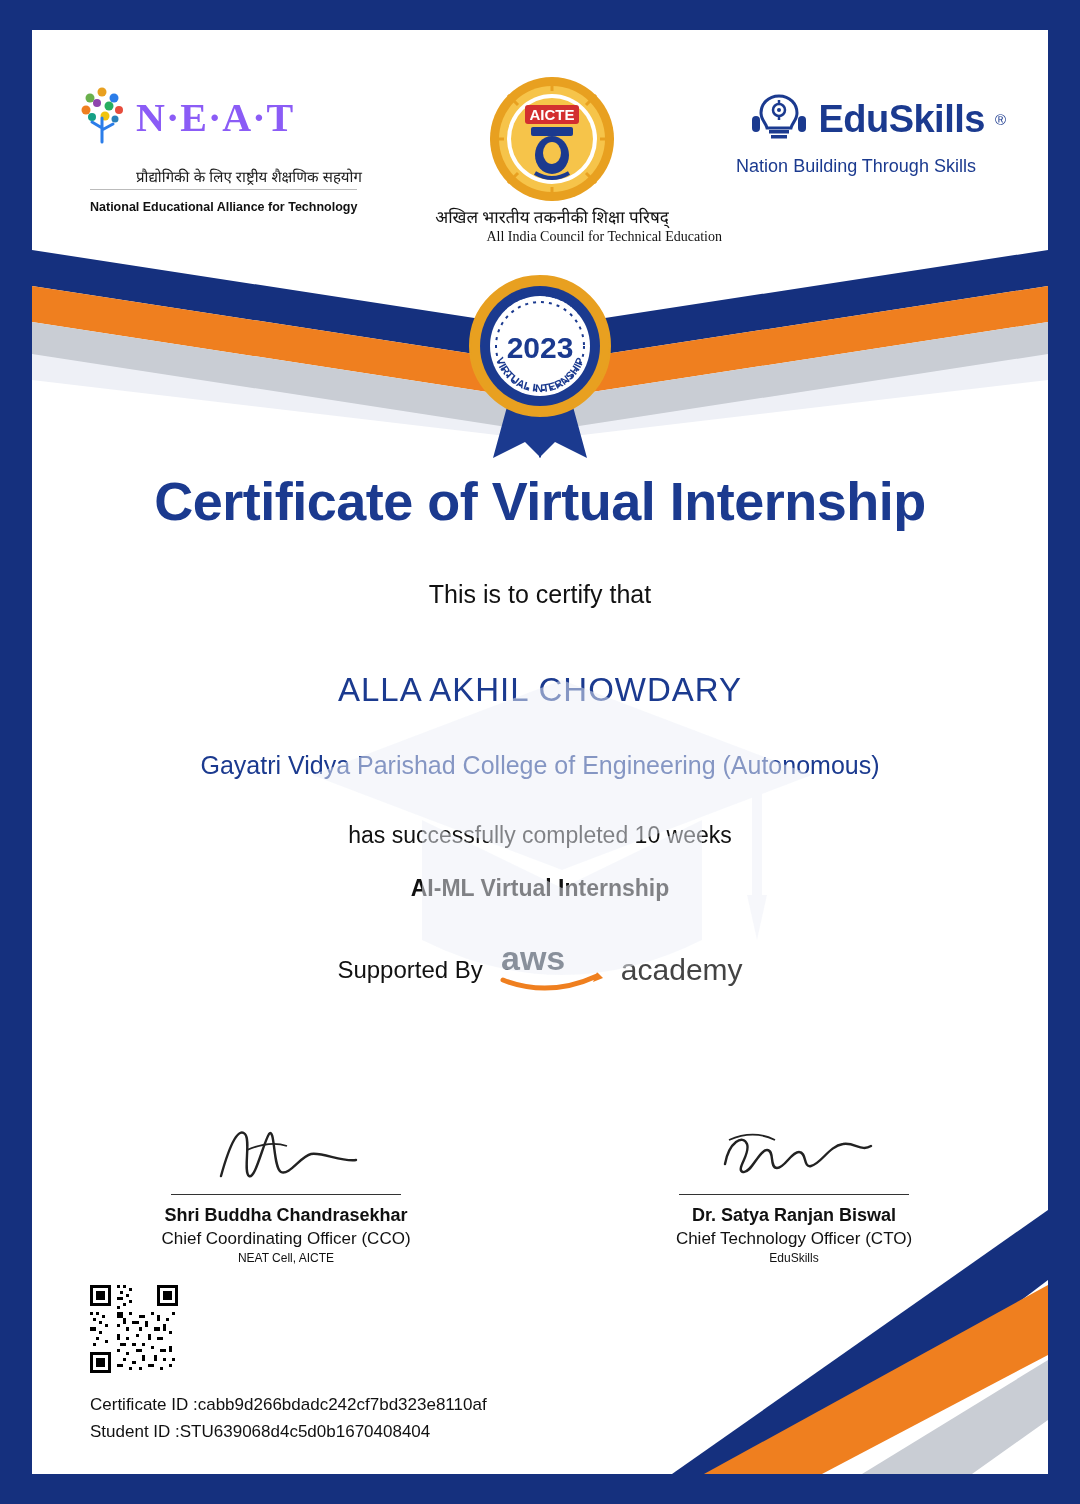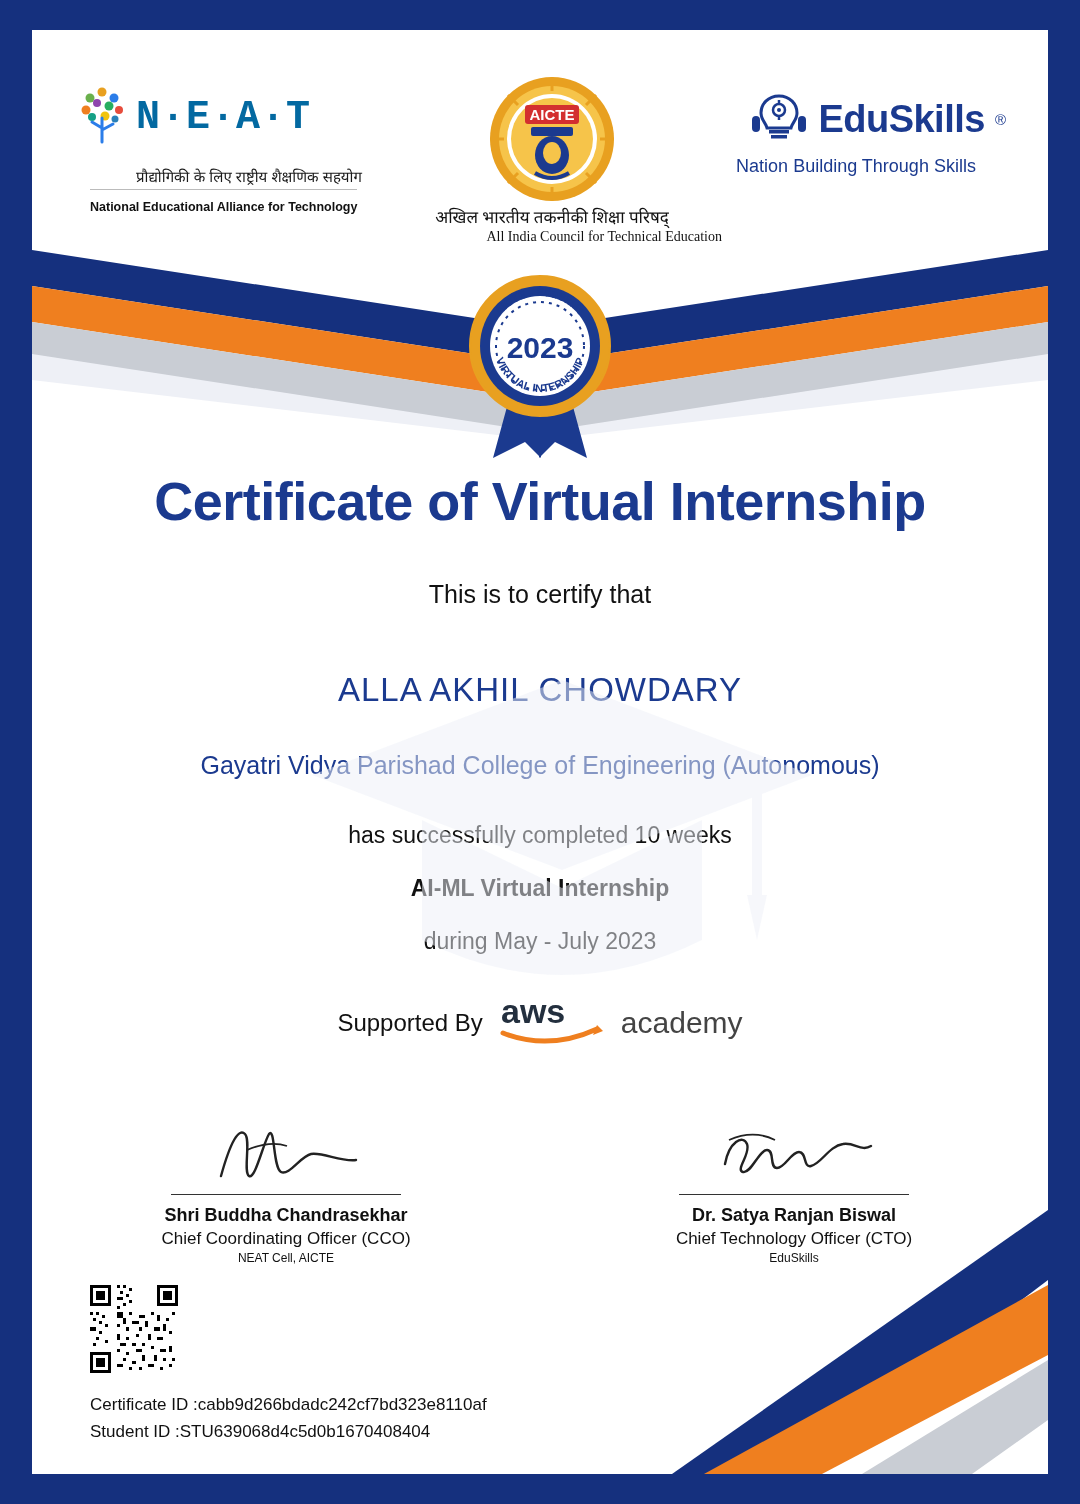--- a/index.html
+++ b/index.html
@@ -59,24 +59,24 @@
     width: 1016px; height: 220px;
   }
   .neat-logo {
     position: absolute;
     left: 48px; top: 56px;
     width: 340px;
     text-align: left;
   }
   .neat-row { display: flex; align-items: center; gap: 10px; }
   .neat-title {
-    font-family: Liberation Mono, monospace;
+    font-family: Liberation Serif, serif;
     font-size: 40px;
     font-weight: bold;
-    color: #0369a1;
+    color: #8b5cf6;
     letter-spacing: 1px;
   }
   .neat-hindi {
     font-size: 15px;
     color: #1a1a1a;
     margin-top: 18px;
     margin-left: 56px;
   }
   .neat-sub {
     font-size: 12.5px;
@@ -384,21 +384,20 @@
         </g>
       </svg>
     </div>
 
     <div class="cert-title">Certificate of Virtual Internship</div>
     <div class="certify-line">This is to certify that</div>
     <div class="student-name">ALLA AKHIL CHOWDARY</div>
     <div class="college">Gayatri Vidya Parishad College of Engineering (Autonomous)</div>
     <div class="completed">has successfully completed 10 weeks</div>
     <div class="program">AI-ML Virtual Internship</div>
-    <div class="duration">during May - July 2023</div>
 
     <div class="supported">
       <span class="supported-label">Supported By</span>
       <span>
         <svg width="110" height="52" viewBox="0 0 110 52">
           <text x="4" y="28" font-family="Liberation Sans, sans-serif" font-size="34" font-weight="bold" fill="#232f3e">aws</text>
           <path d="M6 38 Q52 56 100 34" stroke="#ef7f1f" stroke-width="5" fill="none" stroke-linecap="round"></path>
           <polygon points="100,30 106,36 96,40" fill="#ef7f1f"></polygon>
         </svg>
       </span>

